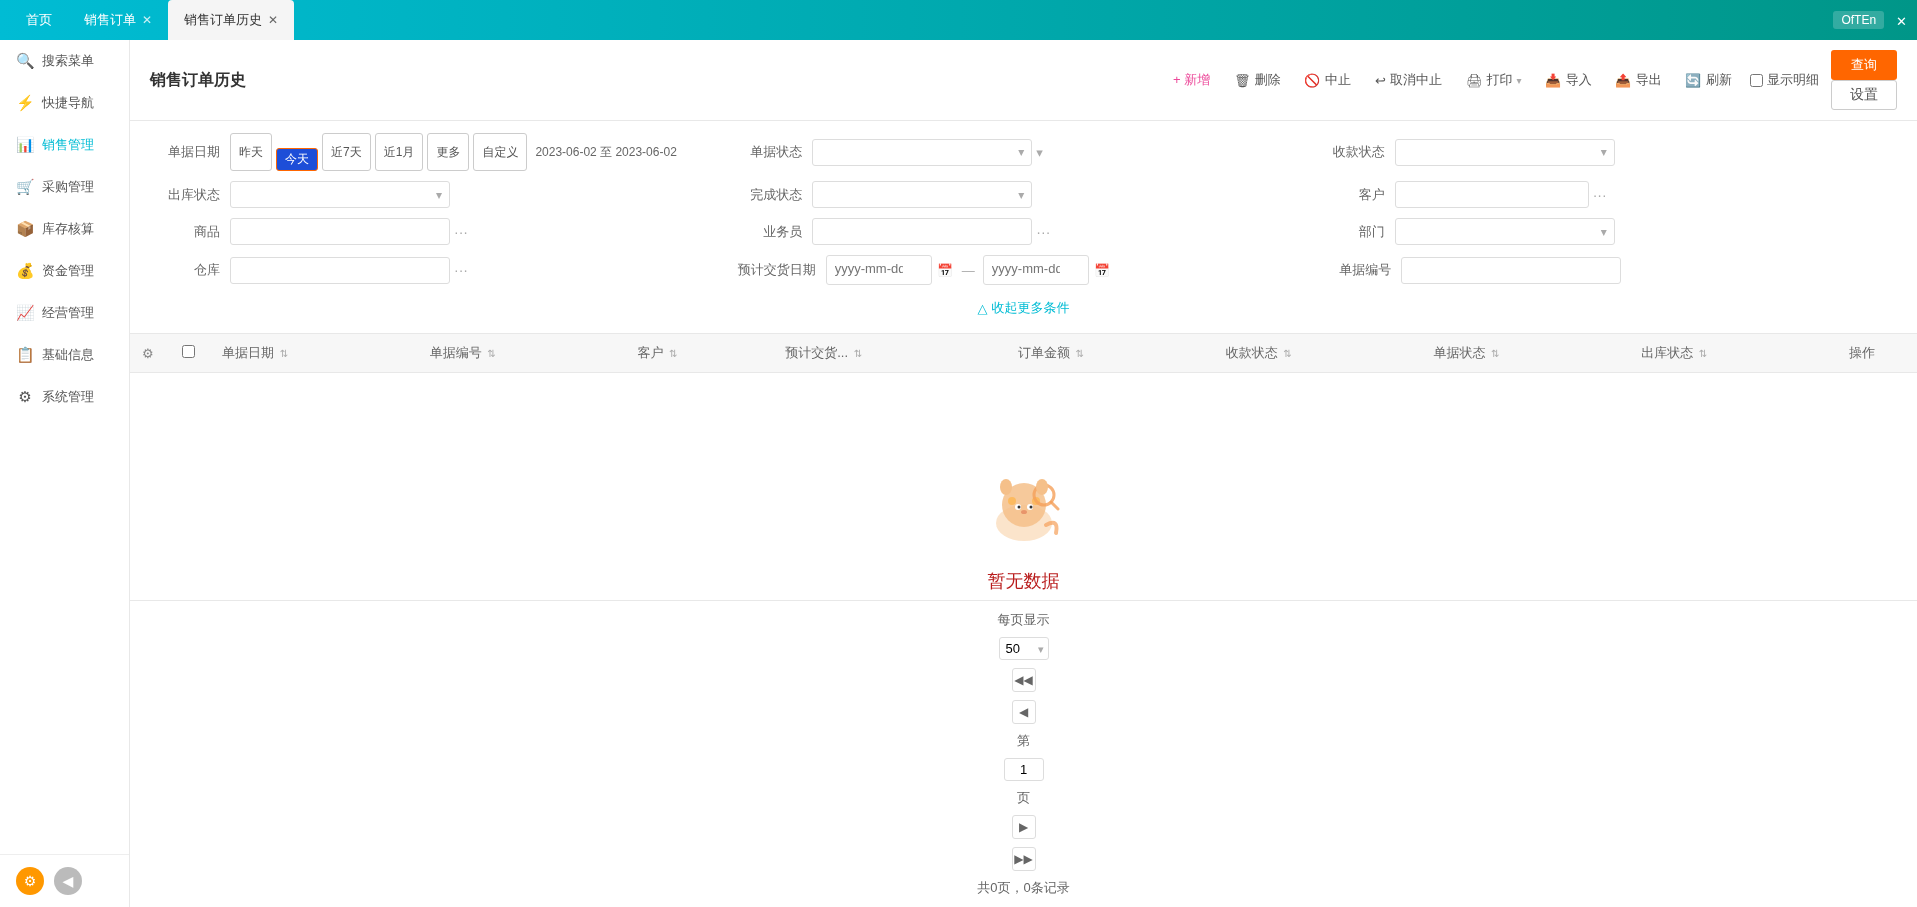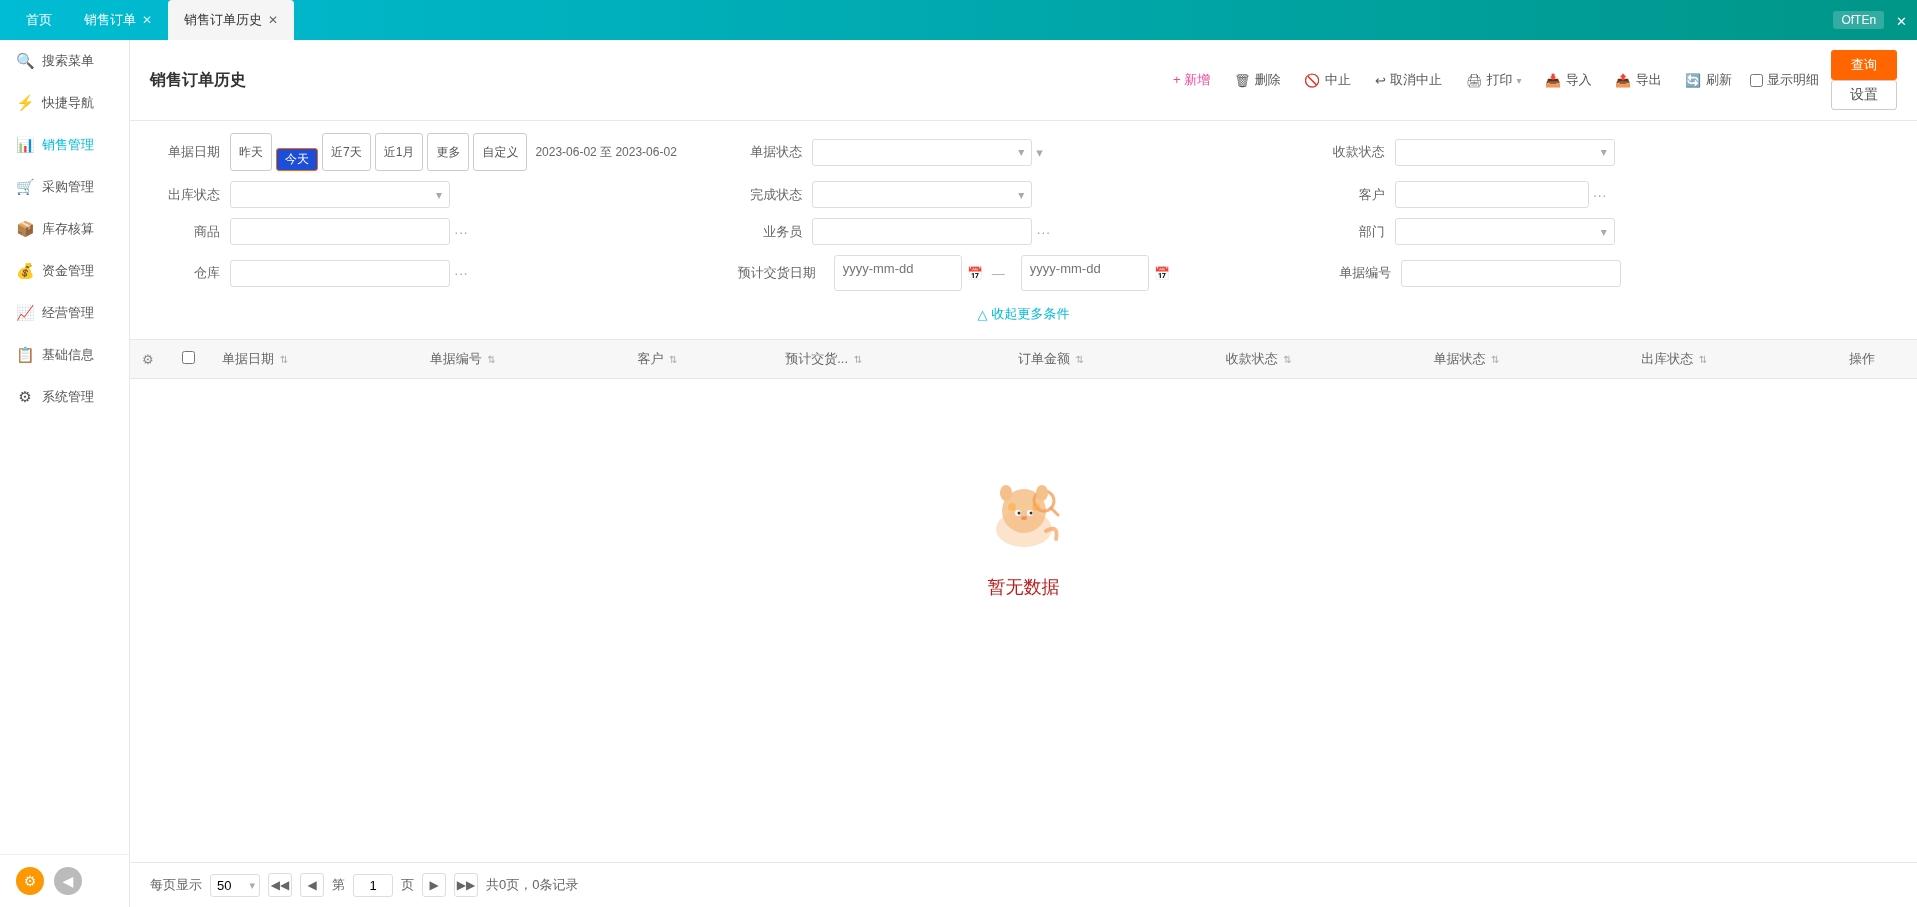--- a/index.html
+++ b/index.html
@@ -271,25 +271,24 @@
       gap: 4px;
     }
     .date-input-wrapper {
       display: flex;
       align-items: center;
       gap: 4px;
     }
     .date-input {
       border: 1px solid #ddd;
       border-radius: 3px;
-      padding: 5px 28px 14px 8px;
+      padding: 5px 28px 8px 8px;
       color: #ccc;
       background: white;
-      width: 128px;
-      margin-left: 8px;
+      width: 106px;
     }
     .calendar-icon { color: #ff9800; cursor: pointer; margin-left: 2px; }
     .dash { color: #aaa; margin: 0 4px; }
 
     
     .table-area {
       flex: 1;
       overflow: auto;
       background: white;
       margin: 0;
@@ -330,26 +329,27 @@
     }
     .empty-text {
       color: #b91c1c;
       font-size: 18px;
     }
 
     
     .pagination-bar {
       display: flex;
       align-items: center;
-      justify-content: flex-start;
+      justify-content: space-between;
       padding: 10px 20px;
       background: white;
       border-top: 1px solid #e8e8e8;
       gap: 8px;
       flex-shrink: 0;
+      flex-direction: column;
     }
     .page-size-label { color: #666; }
     .page-size-select {
       border: 1px solid #ddd;
       border-radius: 3px;
       padding: 3px 20px 3px 6px;
       appearance: none;
       background: white;
       cursor: pointer;
     }

